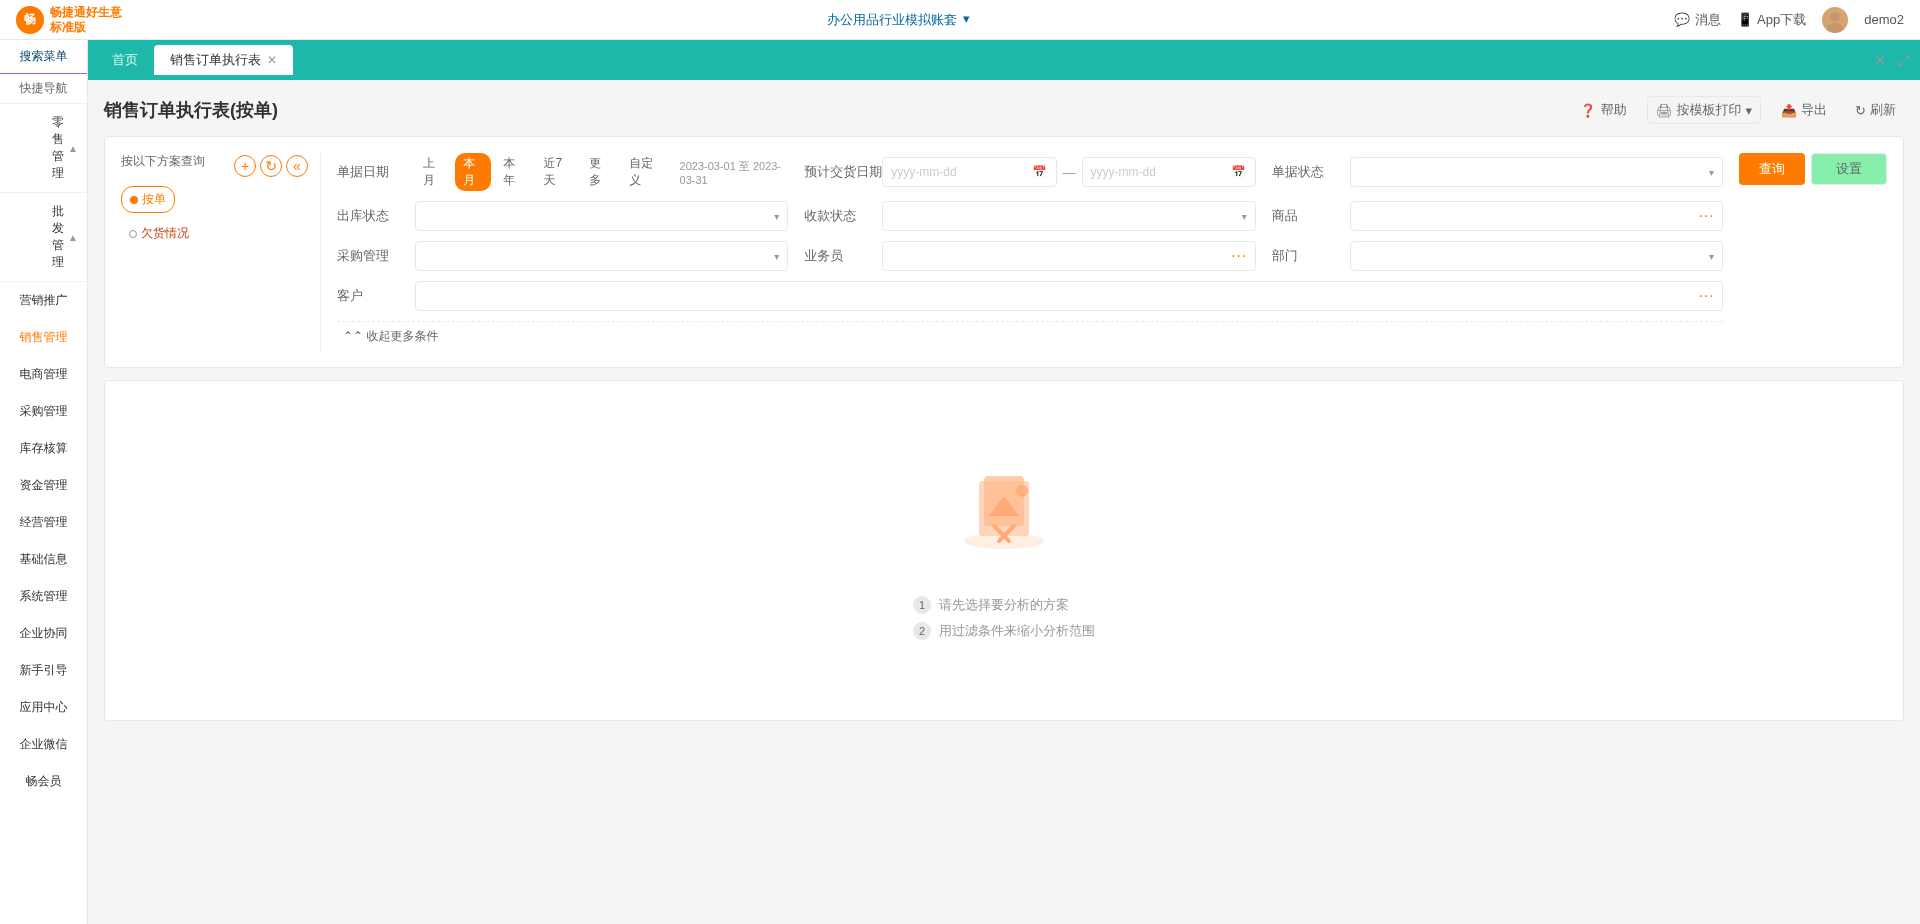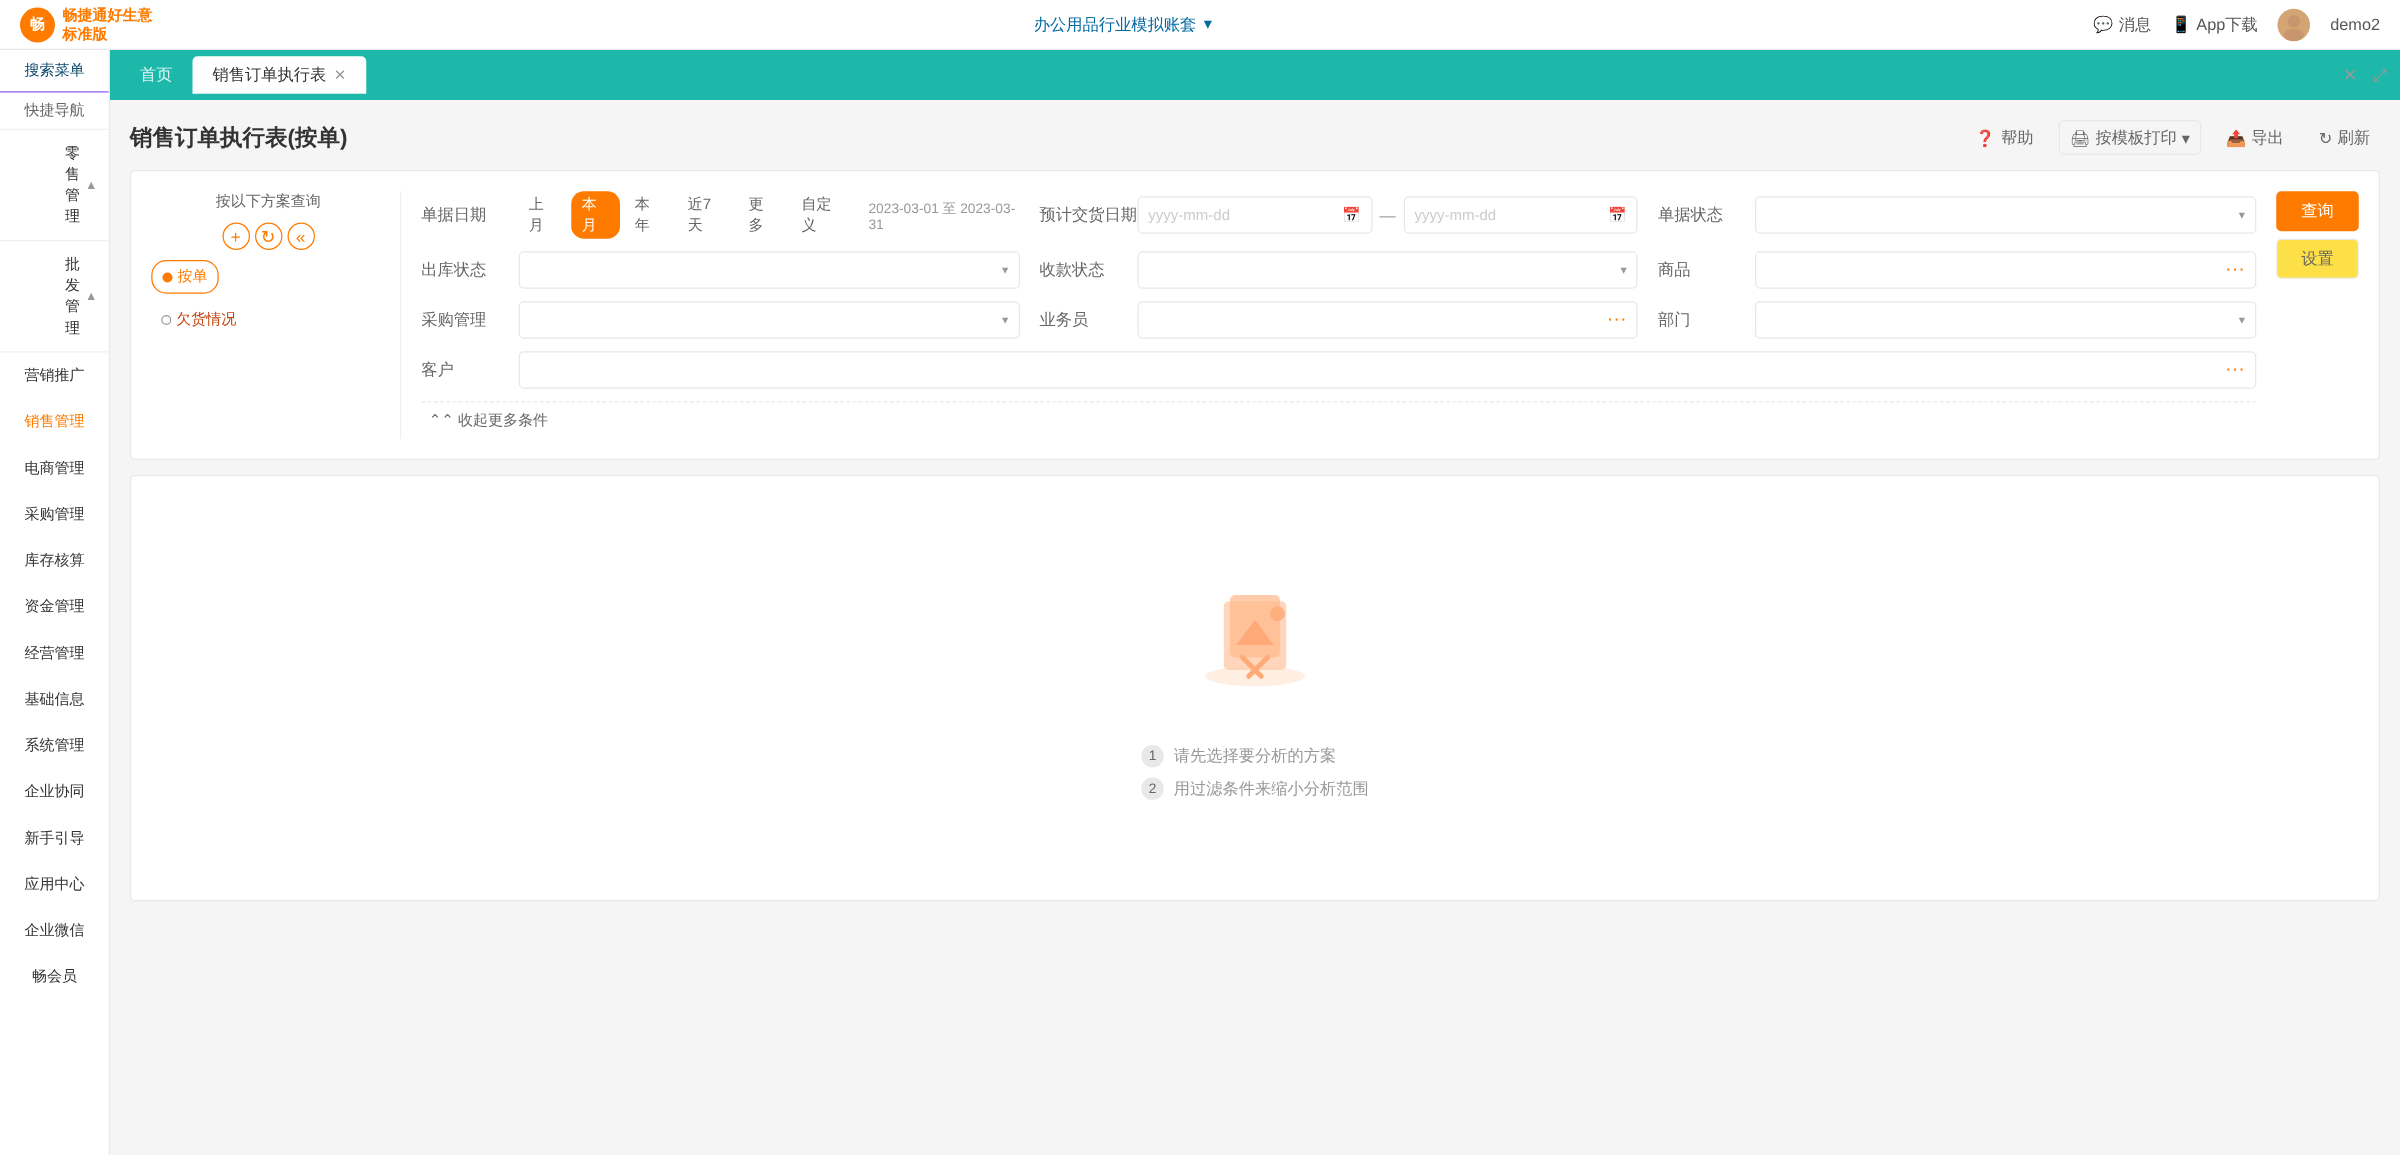--- a/index.html
+++ b/index.html
@@ -136,27 +136,27 @@
       background: #ff7b00; color: #fff; border-radius: 10px;
     }
     .date-range-text { font-size: 11px; color: #999; margin-left: 8px; }
 
     
     .btn-primary {
       background: #ff7b00; color: #fff; border: none; border-radius: 4px;
       padding: 6px 20px; font-size: 13px; cursor: pointer; height: 32px;
     }
     .btn-secondary {
-      background: #fde047; color: #666; border: 1px solid #e8e8e8; border-radius: 4px;
-      padding: 6px 12px; font-size: 13px; cursor: pointer; height: 32px;
+      background: #86efac; color: #666; border: 1px solid #e8e8e8; border-radius: 4px;
+      padding: 6px 24px; font-size: 13px; cursor: pointer; height: 32px;
     }
 
     
     .action-buttons {
-      display: flex; flex-direction: column; gap: 6px; flex-shrink: 0; margin-left: 8px;
+      display: flex; gap: 6px; flex-shrink: 0; margin-left: 8px;
     }
 
     
     .collapse-bar {
       padding: 6px; color: #666; font-size: 12px;
       cursor: pointer; border-top: 1px dashed #e8e8e8; margin-top: 4px;
     }
 
     
     .empty-state {
@@ -323,21 +323,21 @@
             <span>↻</span>
             <span>刷新</span>
           </div>
         </div>
       </div>
 
       <div class="filter-panel">
         <div style="display:flex; gap:0;">
 
           <div class="filter-left">
-            <div style="display:flex; align-items:center; justify-content:space-between; margin-bottom:8px;flex-direction:column;">
+            <div style="display:flex; align-items:center; justify-content:space-between; margin-bottom:8px;">
               <span class="filter-left-title">按以下方案查询</span>
               <div style="display:flex; gap:4px;">
                 <div class="scheme-add">+</div>
                 <div class="scheme-refresh">↻</div>
                 <div class="scheme-collapse">«</div>
               </div>
             </div>
             <div class="scheme-list-item">
               <span class="dot"></span>
               <span>按单</span>

